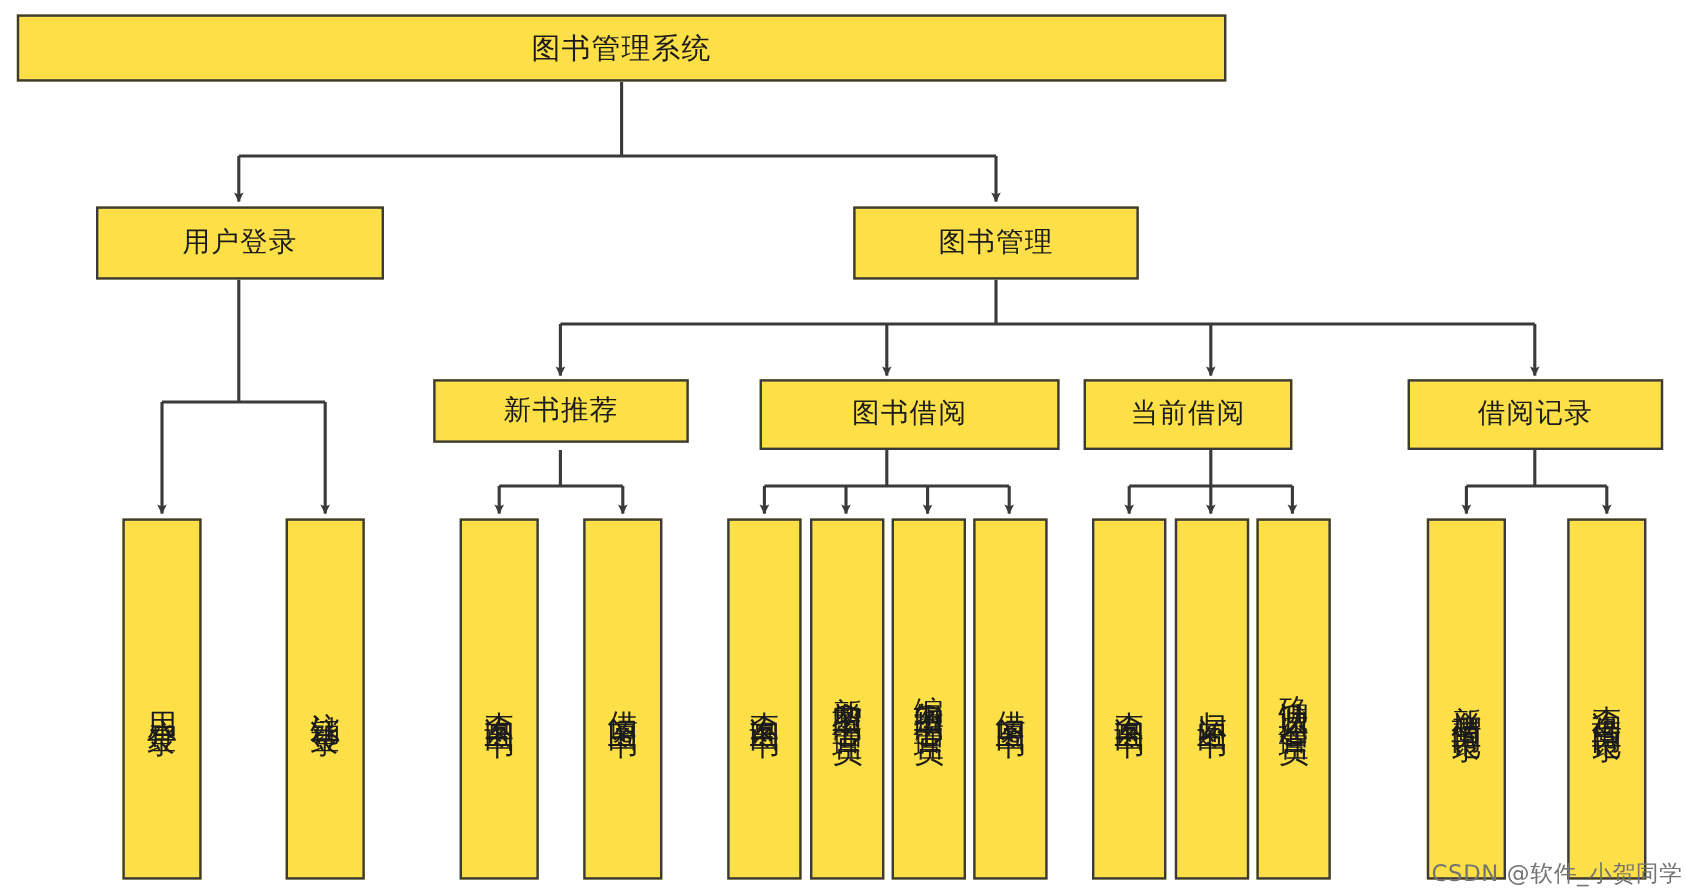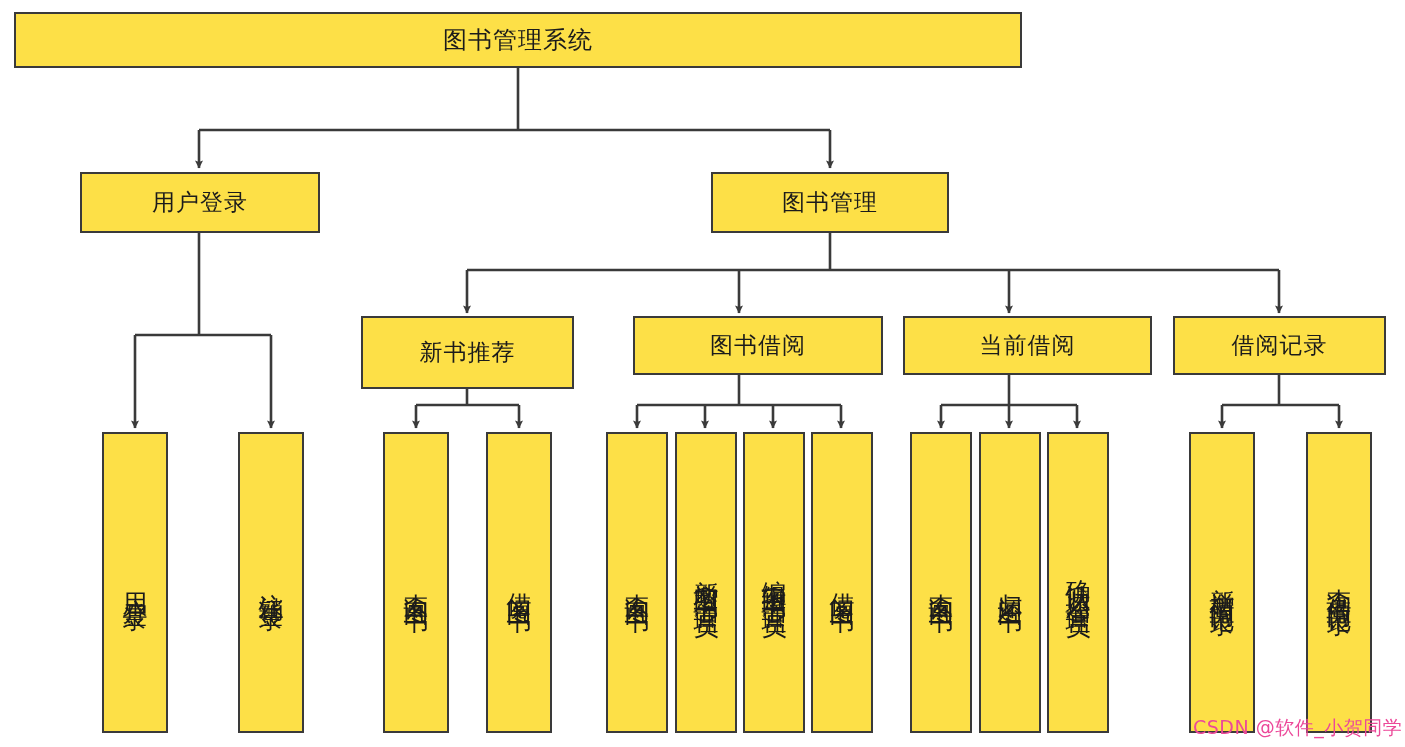--- a/index.html
+++ b/index.html
@@ -54,21 +54,21 @@
     text-orientation: upright;
     -webkit-writing-mode: vertical-rl;
     letter-spacing: 5px;
     line-height: 1;
     white-space: nowrap;
     display: block;
   }
   .watermark {
     position: absolute;
     font-size: 19px;
-    color: #ec4899;
+    color: #737373;
     white-space: nowrap;
     letter-spacing: 0.5px;
   }
 </style>
 </head>
 <body>
 
 <div id="diagram-root">
 
   <svg id="edge-layer" viewBox="0 0 1405 747" width="1405" height="747" xmlns="http://www.w3.org/2000/svg">
@@ -140,29 +140,29 @@
   </div>
 
   <div class="node horizontal" style="left:80px; top:172px; width:240px; height:61px;">
     <span>用户登录</span>
   </div>
 
   <div class="node horizontal" style="left:711px; top:172px; width:238px; height:61px;">
     <span>图书管理</span>
   </div>
 
-  <div class="node horizontal" style="left:361px; top:316px; width:213px; height:73px;">
+  <div class="node horizontal" style="left:361px; top:316px; width:213px; height:53px;">
     <span>新书推荐</span>
   </div>
 
   <div class="node horizontal" style="left:633px; top:316px; width:250px; height:59px;">
     <span>图书借阅</span>
   </div>
 
-  <div class="node horizontal" style="left:903px; top:316px; width:249px; height:59px;">
+  <div class="node horizontal" style="left:903px; top:316px; width:174px; height:59px;">
     <span>当前借阅</span>
   </div>
 
   <div class="node horizontal" style="left:1173px; top:316px; width:213px; height:59px;">
     <span>借阅记录</span>
   </div>
 
   <div class="node leaf" style="left:102px; top:432px; width:66px; height:301px;">
     <span class="vtext">用户登录</span>
   </div>

